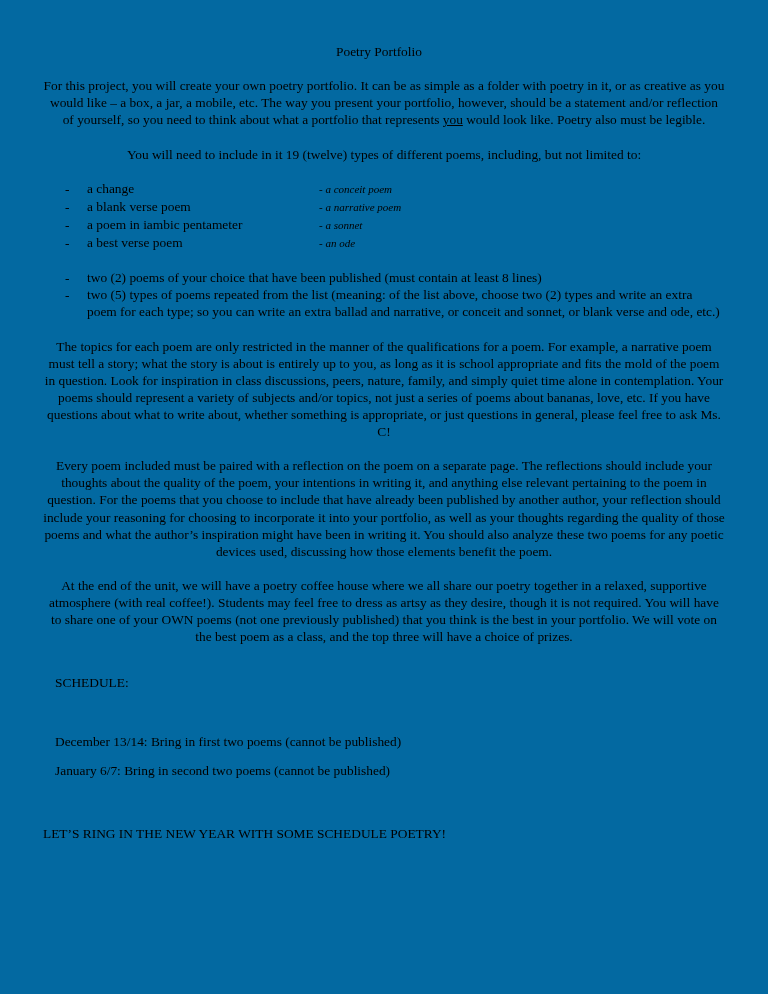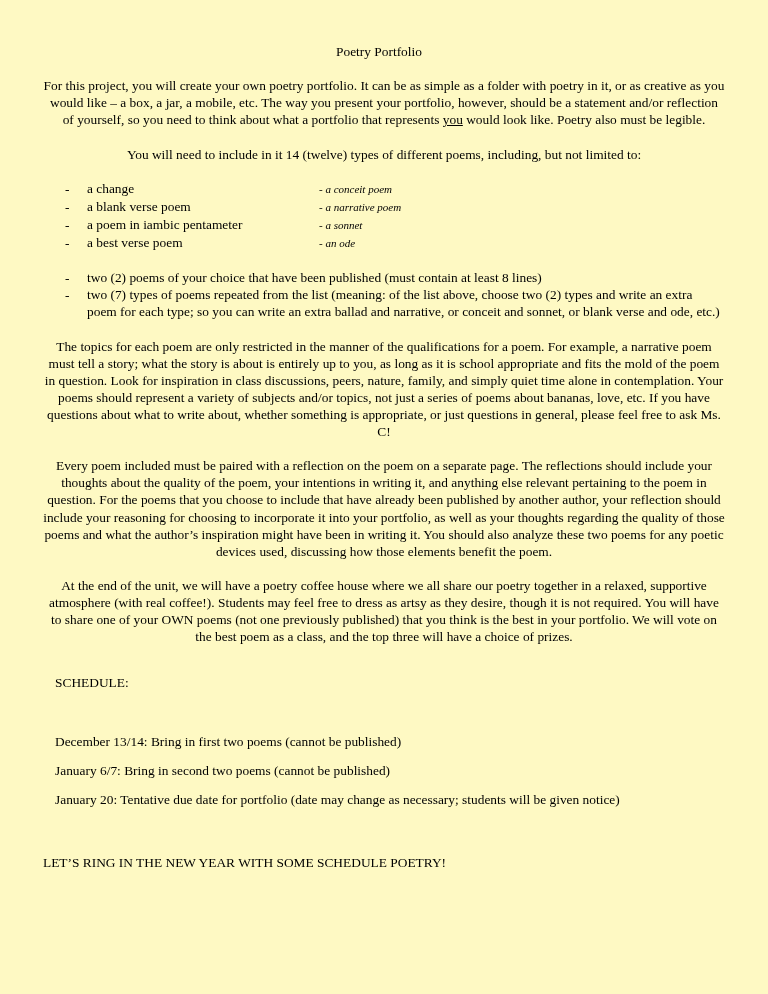--- a/index.html
+++ b/index.html
@@ -13,21 +13,21 @@
     height: 994px;
     overflow: hidden;
     font-family: "Liberation Serif", "DejaVu Serif", serif;
     color: #000000;
     -webkit-font-smoothing: antialiased;
   }
   .page {
     position: relative;
     width: 768px;
     height: 994px;
-    background: #fef9c3;
+    background: #0369a1;
     box-sizing: border-box;
     padding: 43px 43px 0 43px;
   }
   .doc {
     width: 682px;
     font-size: 13.4px;
     line-height: 17.1px;
   }
   .title {
     text-align: center;
@@ -115,21 +115,21 @@
   <div class="doc">
 
     <div class="title">Poetry Portfolio</div>
 
     <div class="spacer"></div>
 
     <p class="para"><span>For this project, you will create your own poetry portfolio. It can be as simple as a folder with poetry in it, or as creative as you would like – a box, a jar, a mobile, etc. The way you present your portfolio, however, should be a statement and/or reflection of yourself, so you need to think about what a portfolio that represents </span><u class="underlined">you</u><span> would look like. Poetry also must be legible.</span></p>
 
     <div class="spacer"></div>
 
-    <p class="para">You will need to include in it 14 (twelve) types of different poems, including, but not limited to:</p>
+    <p class="para">You will need to include in it 19 (twelve) types of different poems, including, but not limited to:</p>
 
     <div class="spacer"></div>
 
     <ul class="poem-list">
       <li class="poem-row">
         <span class="dash">-</span>
         <span class="left-item">a change</span>
         <span class="right-item">- a conceit poem</span>
       </li>
       <li class="poem-row">
@@ -152,21 +152,21 @@
     <div class="spacer"></div>
 
 
     <ul class="sub-list">
       <li class="sub-row">
         <span class="dash">-</span>
         <span class="sub-text">two (2) poems of your choice that have been published (must contain at least 8 lines)</span>
       </li>
       <li class="sub-row">
         <span class="dash">-</span>
-        <span class="sub-text">two (7) types of poems repeated from the list (meaning: of the list above, choose two (2) types and write an extra poem for each type; so you can write an extra ballad and narrative, or conceit and sonnet, or blank verse and ode, etc.)</span>
+        <span class="sub-text">two (5) types of poems repeated from the list (meaning: of the list above, choose two (2) types and write an extra poem for each type; so you can write an extra ballad and narrative, or conceit and sonnet, or blank verse and ode, etc.)</span>
       </li>
     </ul>
 
     <div class="spacer"></div>
 
     <p class="para">The topics for each poem are only restricted in the manner of the qualifications for a poem. For example, a narrative poem must tell a story; what the story is about is entirely up to you, as long as it is school appropriate and fits the mold of the poem in question.  Look for inspiration in class discussions, peers, nature, family, and simply quiet time alone in contemplation. Your poems should represent a variety of subjects and/or topics, not just a series of poems about bananas, love, etc. If you have questions about what to write about, whether something is appropriate, or just questions in general, please feel free to ask Ms. C!</p>
 
     <div class="spacer"></div>
 
     <p class="para">Every poem included must be paired with a reflection on the poem on a separate page. The reflections should include your thoughts about the quality of the poem, your intentions in writing it, and anything else relevant pertaining to the poem in question. For the poems that you choose to include that have already been published by another author, your reflection should include your reasoning for choosing to incorporate it into your portfolio, as well as your thoughts regarding the quality of those poems and what the author’s inspiration might have been in writing it. You should also analyze these two poems for any poetic devices used, discussing how those elements benefit the poem.</p>
@@ -176,21 +176,20 @@
     <p class="para">At the end of the unit, we will have a poetry coffee house where we all share our poetry together in a relaxed, supportive atmosphere (with real coffee!). Students may feel free to dress as artsy as they desire, though it is not required. You will have to share one of your OWN poems (not one previously published) that you think is the best in your portfolio. We will vote on the best poem as a class, and the top three will have a choice of prizes.</p>
 
     <div class="spacer"></div>
 
     <p class="schedule-line">SCHEDULE:</p>
 
     <div class="spacer"></div>
 
     <p class="schedule-line">December 13/14: Bring in first two poems (cannot be published)</p>
     <p class="schedule-line">January 6/7: Bring in second two poems (cannot be published)</p>
-    <p class="schedule-line">January 20: Tentative due date for portfolio (date may change as necessary; students will be given notice)</p>
 
     <div class="spacer"></div>
     <div class="spacer"></div>
 
     <p class="closing">LET’S RING IN THE NEW YEAR WITH SOME SCHEDULE POETRY!</p>
 
   </div>
 </div>
 
 </body></html>

